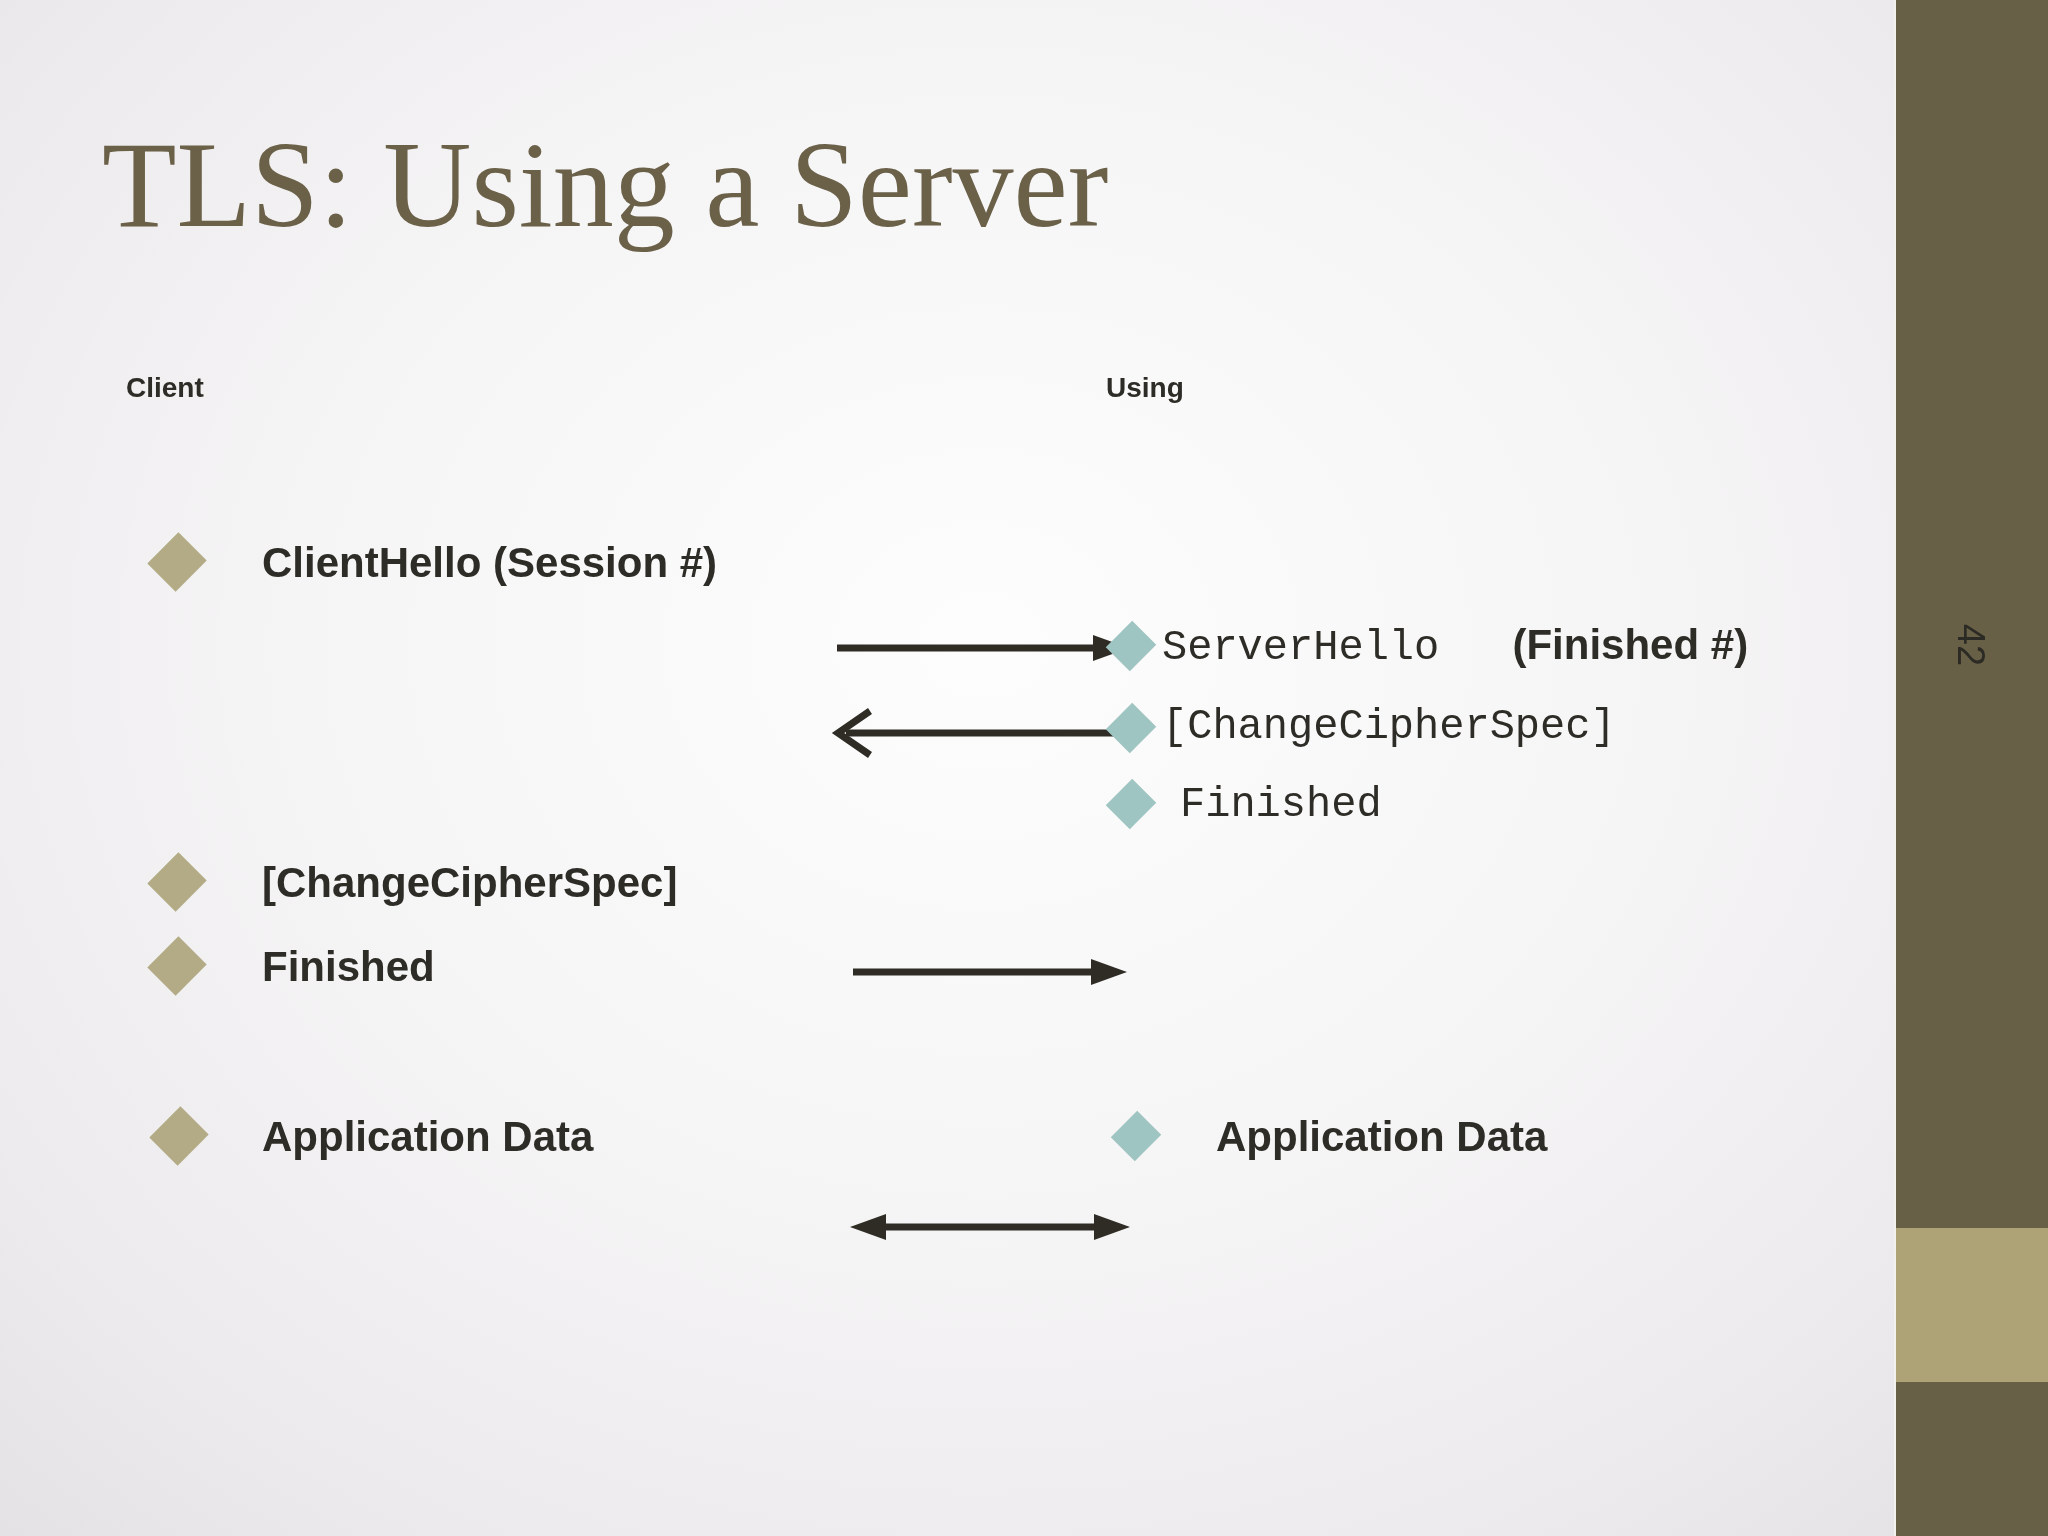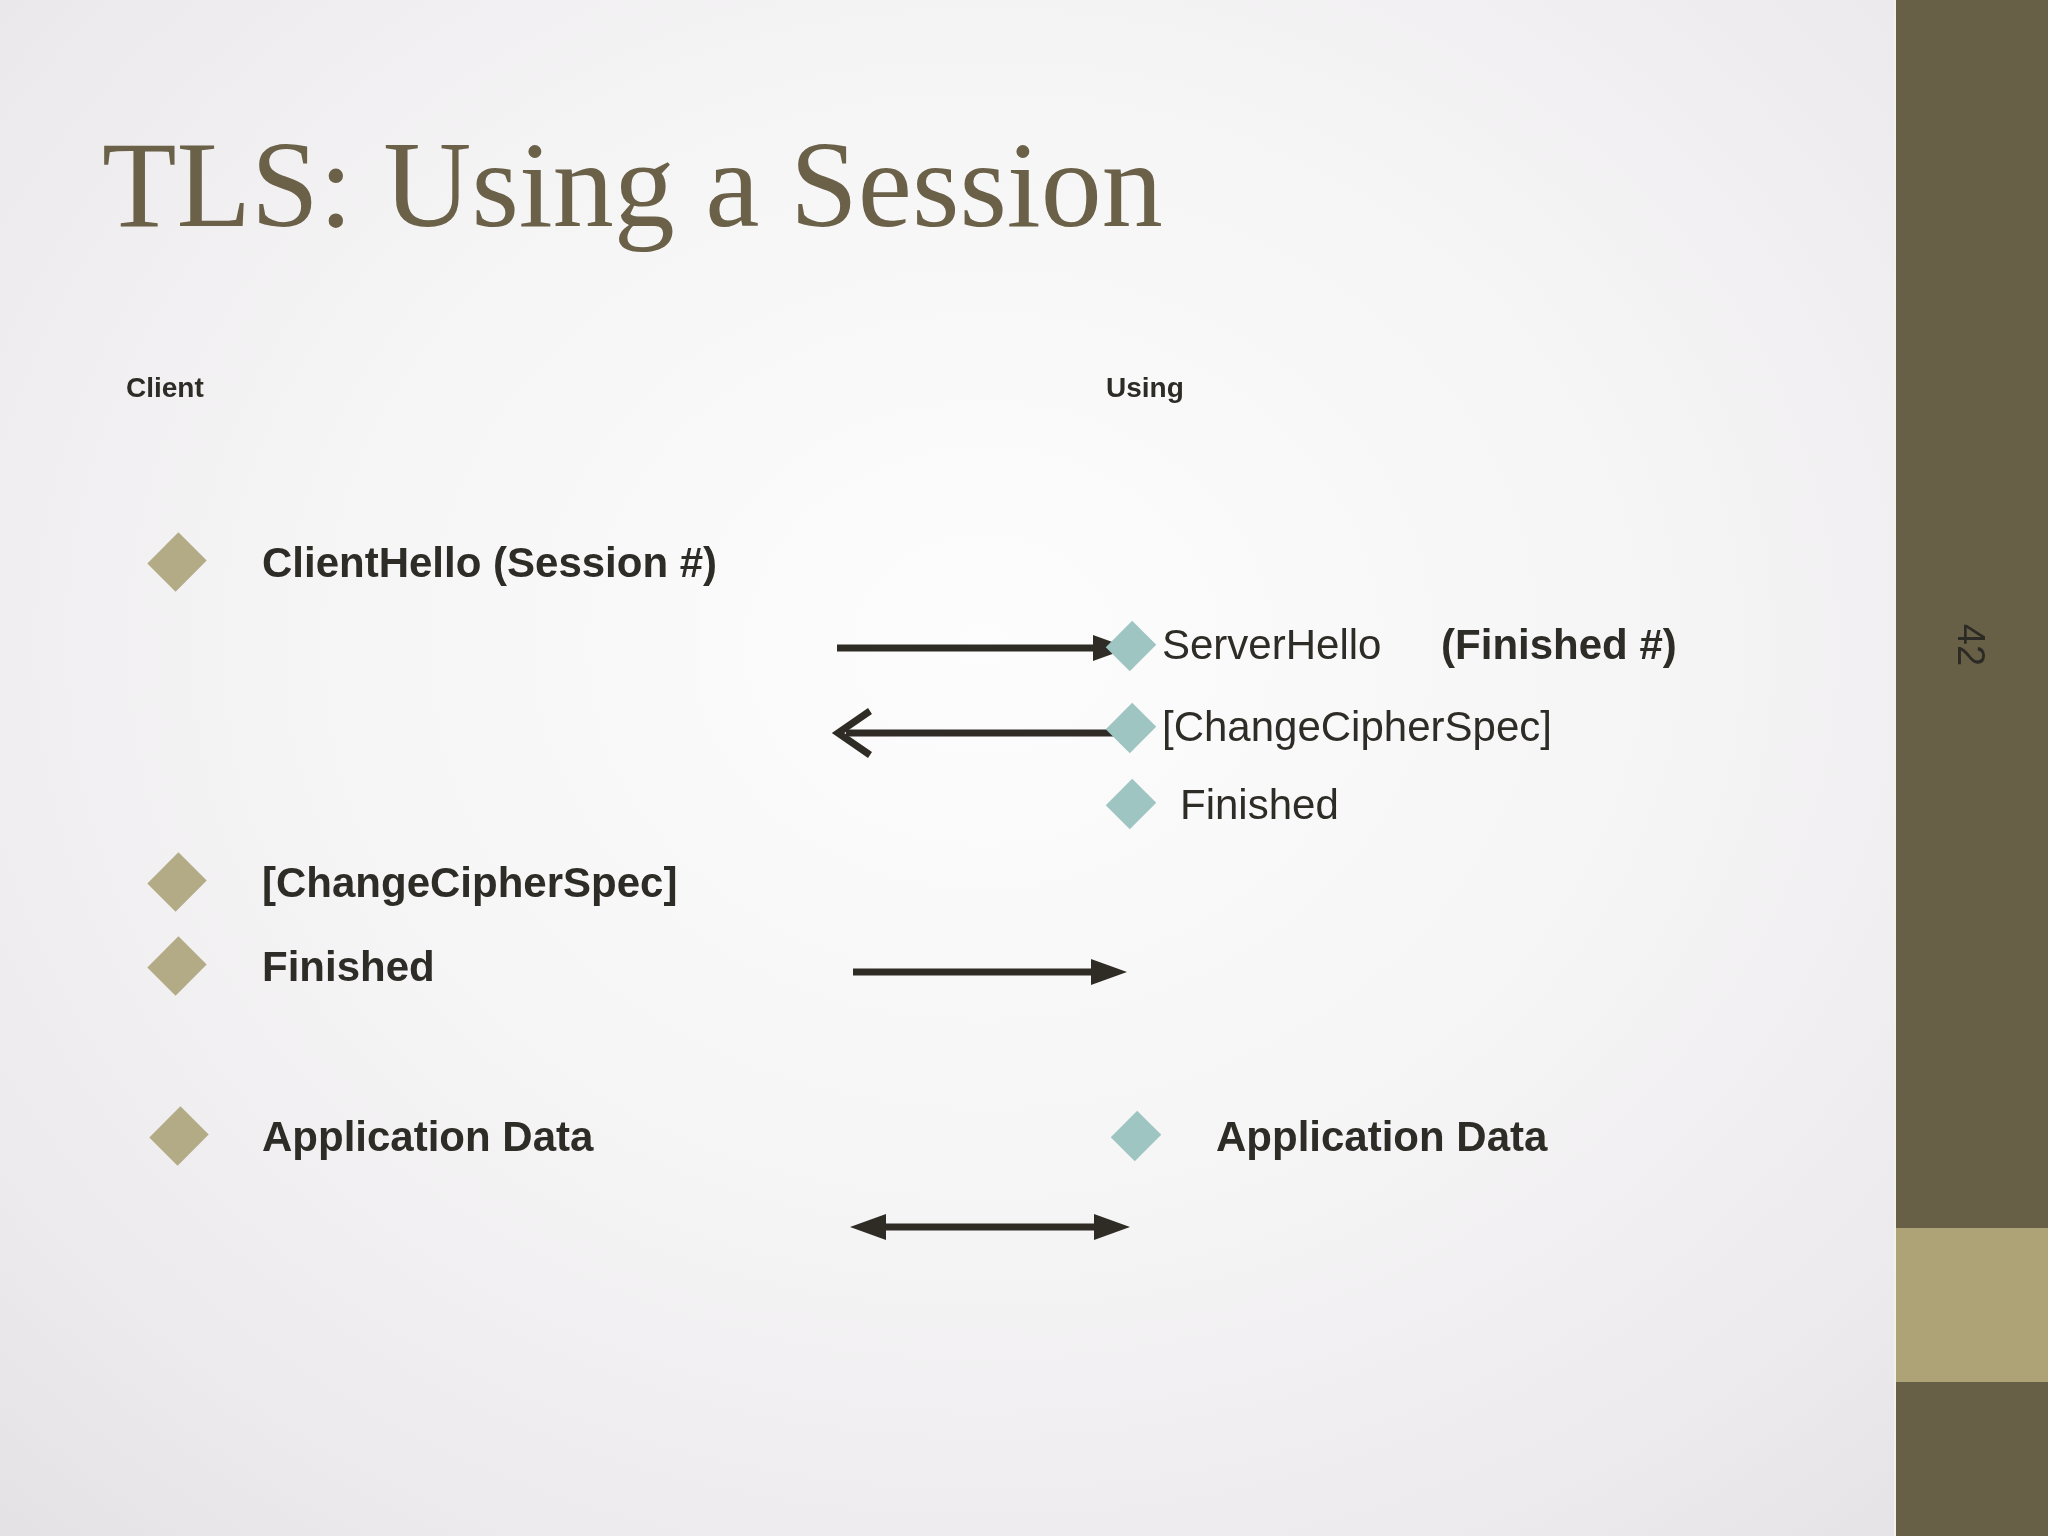--- a/index.html
+++ b/index.html
@@ -17,21 +17,21 @@
     font-size:122px;line-height:1.1;
     color:#6b6149;letter-spacing:0px;white-space:nowrap;
   }
   .col-header{
     position:absolute;font-size:28px;font-weight:700;color:#2e2c26;white-space:nowrap;
   }
   .item-text{
     position:absolute;font-size:42px;color:#2e2c26;white-space:nowrap;line-height:1.1;
   }
   .bold{font-weight:700;margin-left:48px;}
-  .regular{font-weight:400;}
+  .regular{font-weight:400;font-family:Liberation Mono, monospace;}
   .diamond{
     position:absolute;
   }
   .diamond-olive{
     width:40px;height:40px;background:#b2ab85;
     transform:rotate(45deg) scaleY(1.1);
   }
   .diamond-teal{
     width:34px;height:34px;background:#9fc5c2;
     transform:rotate(45deg) scaleY(1.1);
@@ -50,21 +50,21 @@
     display:flex;align-items:center;justify-content:center;
     transform:rotate(90deg);
     font-size:38px;color:#2b2a24;
   }
 </style>
 </head>
 <body>
 
 <div class="slide">
 
-  <div class="title">TLS: Using a Session</div>
+  <div class="title">TLS: Using a Server</div>
 
   <div class="col-header" style="left:126px;top:372px;">Client</div>
   <div class="col-header" style="left:1106px;top:372px;">Using</div>
 
   <span class="diamond diamond-olive" style="left:157px;top:542px;"></span>
   <div class="item-text bold" style="left:214px;top:540px;">ClientHello (Session #)</div>
 
   <svg class="arrow-svg" style="left:837px;top:630px;" width="292" height="36" viewBox="0 0 292 36">
     <line x1="0" y1="18" x2="262" y2="18" stroke="#2e2c24" stroke-width="7"></line>
     <polygon points="292,18 256,5 256,31" fill="#2e2c24"></polygon>

